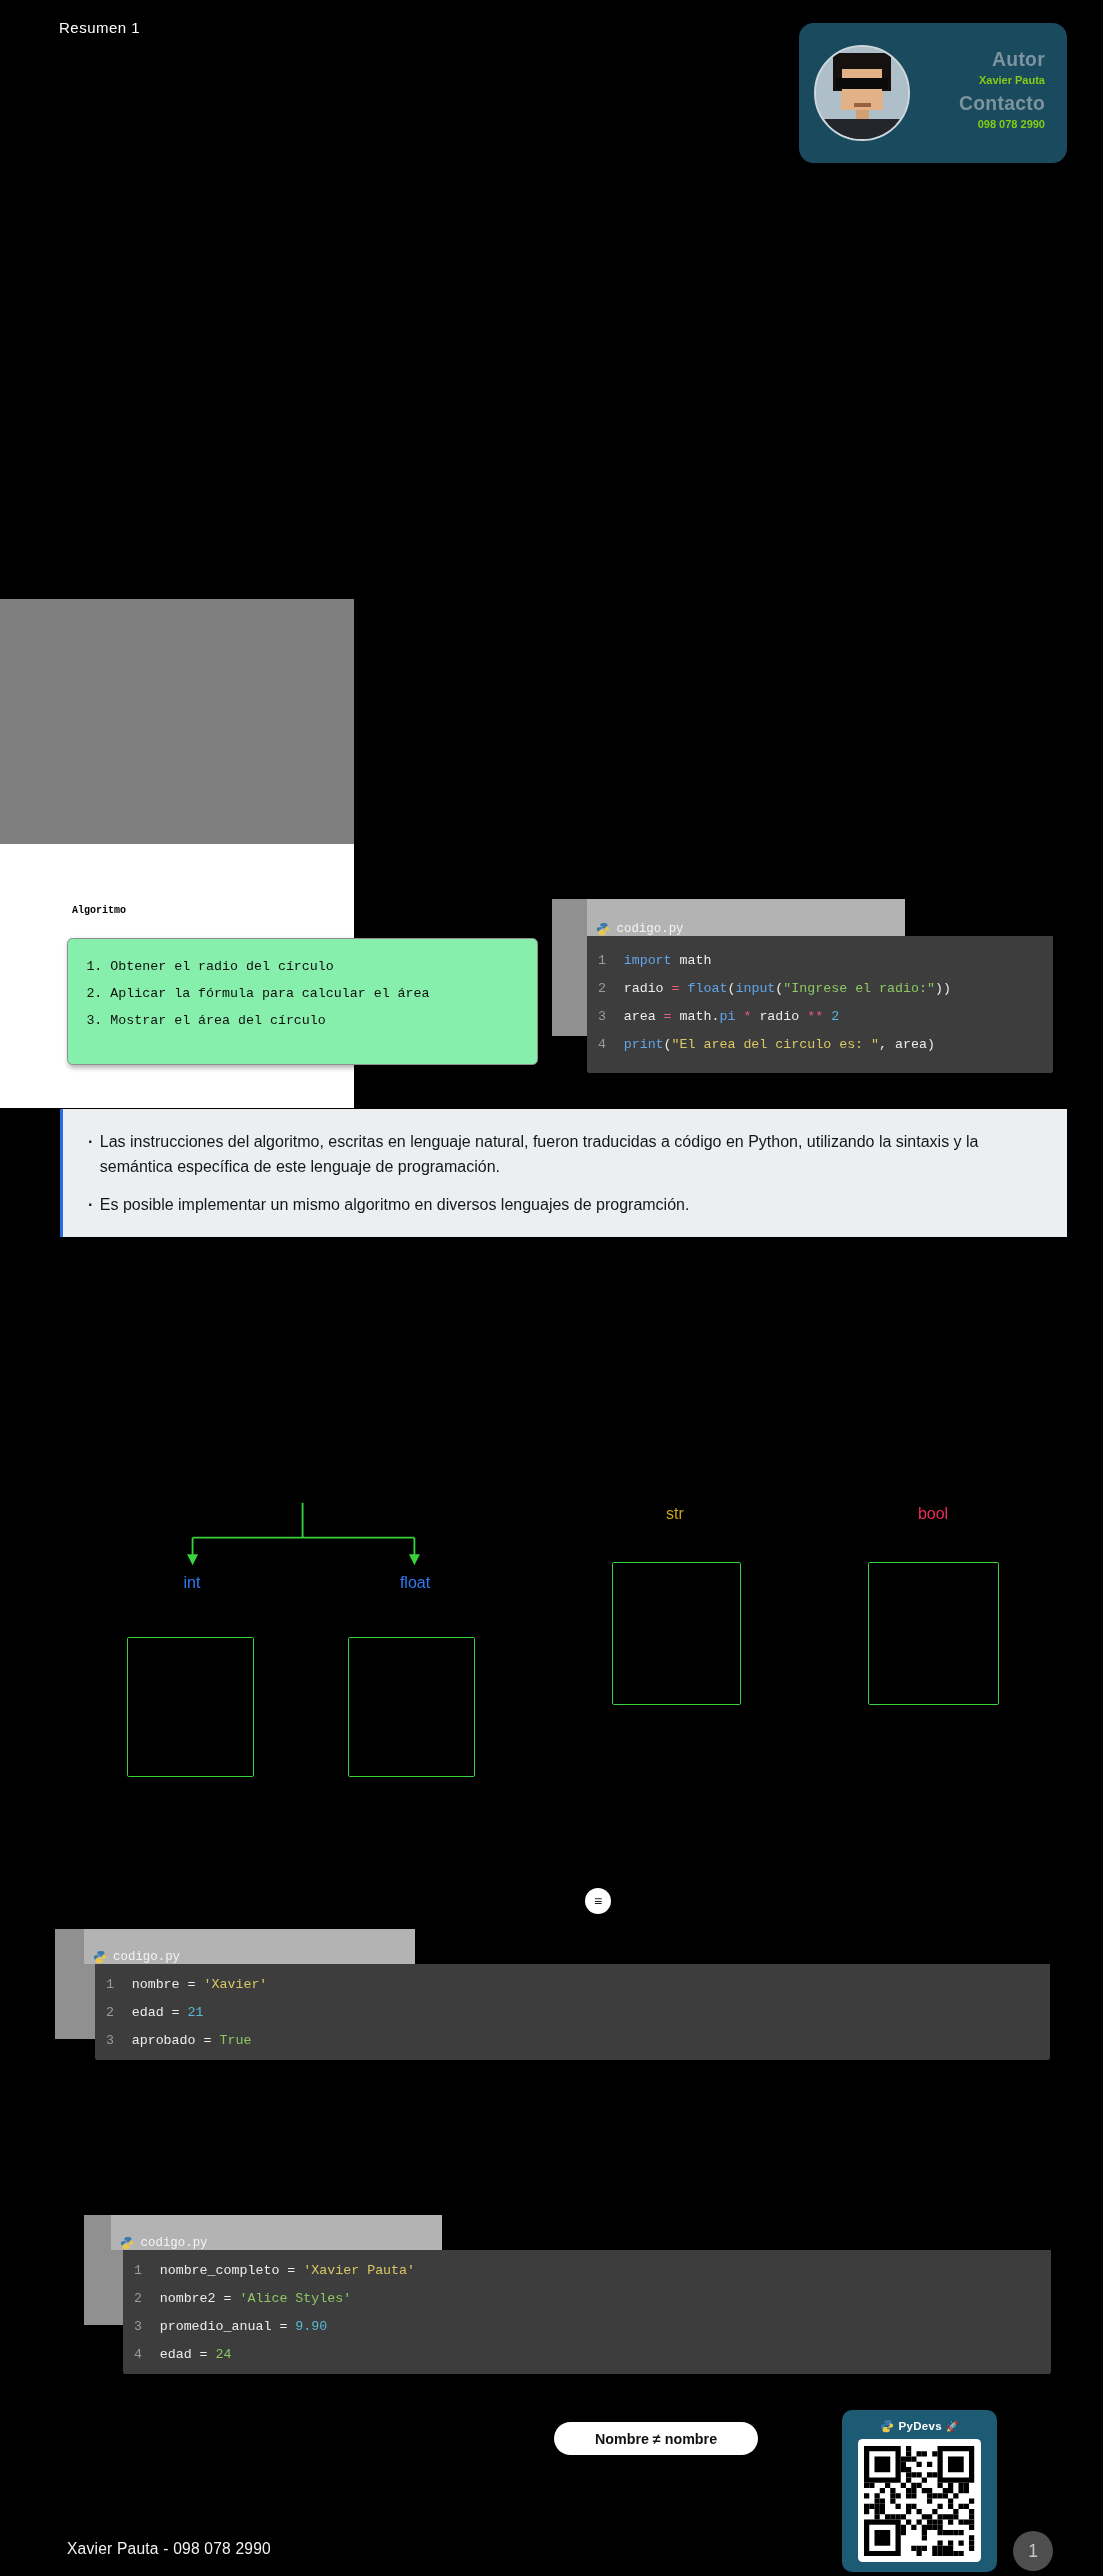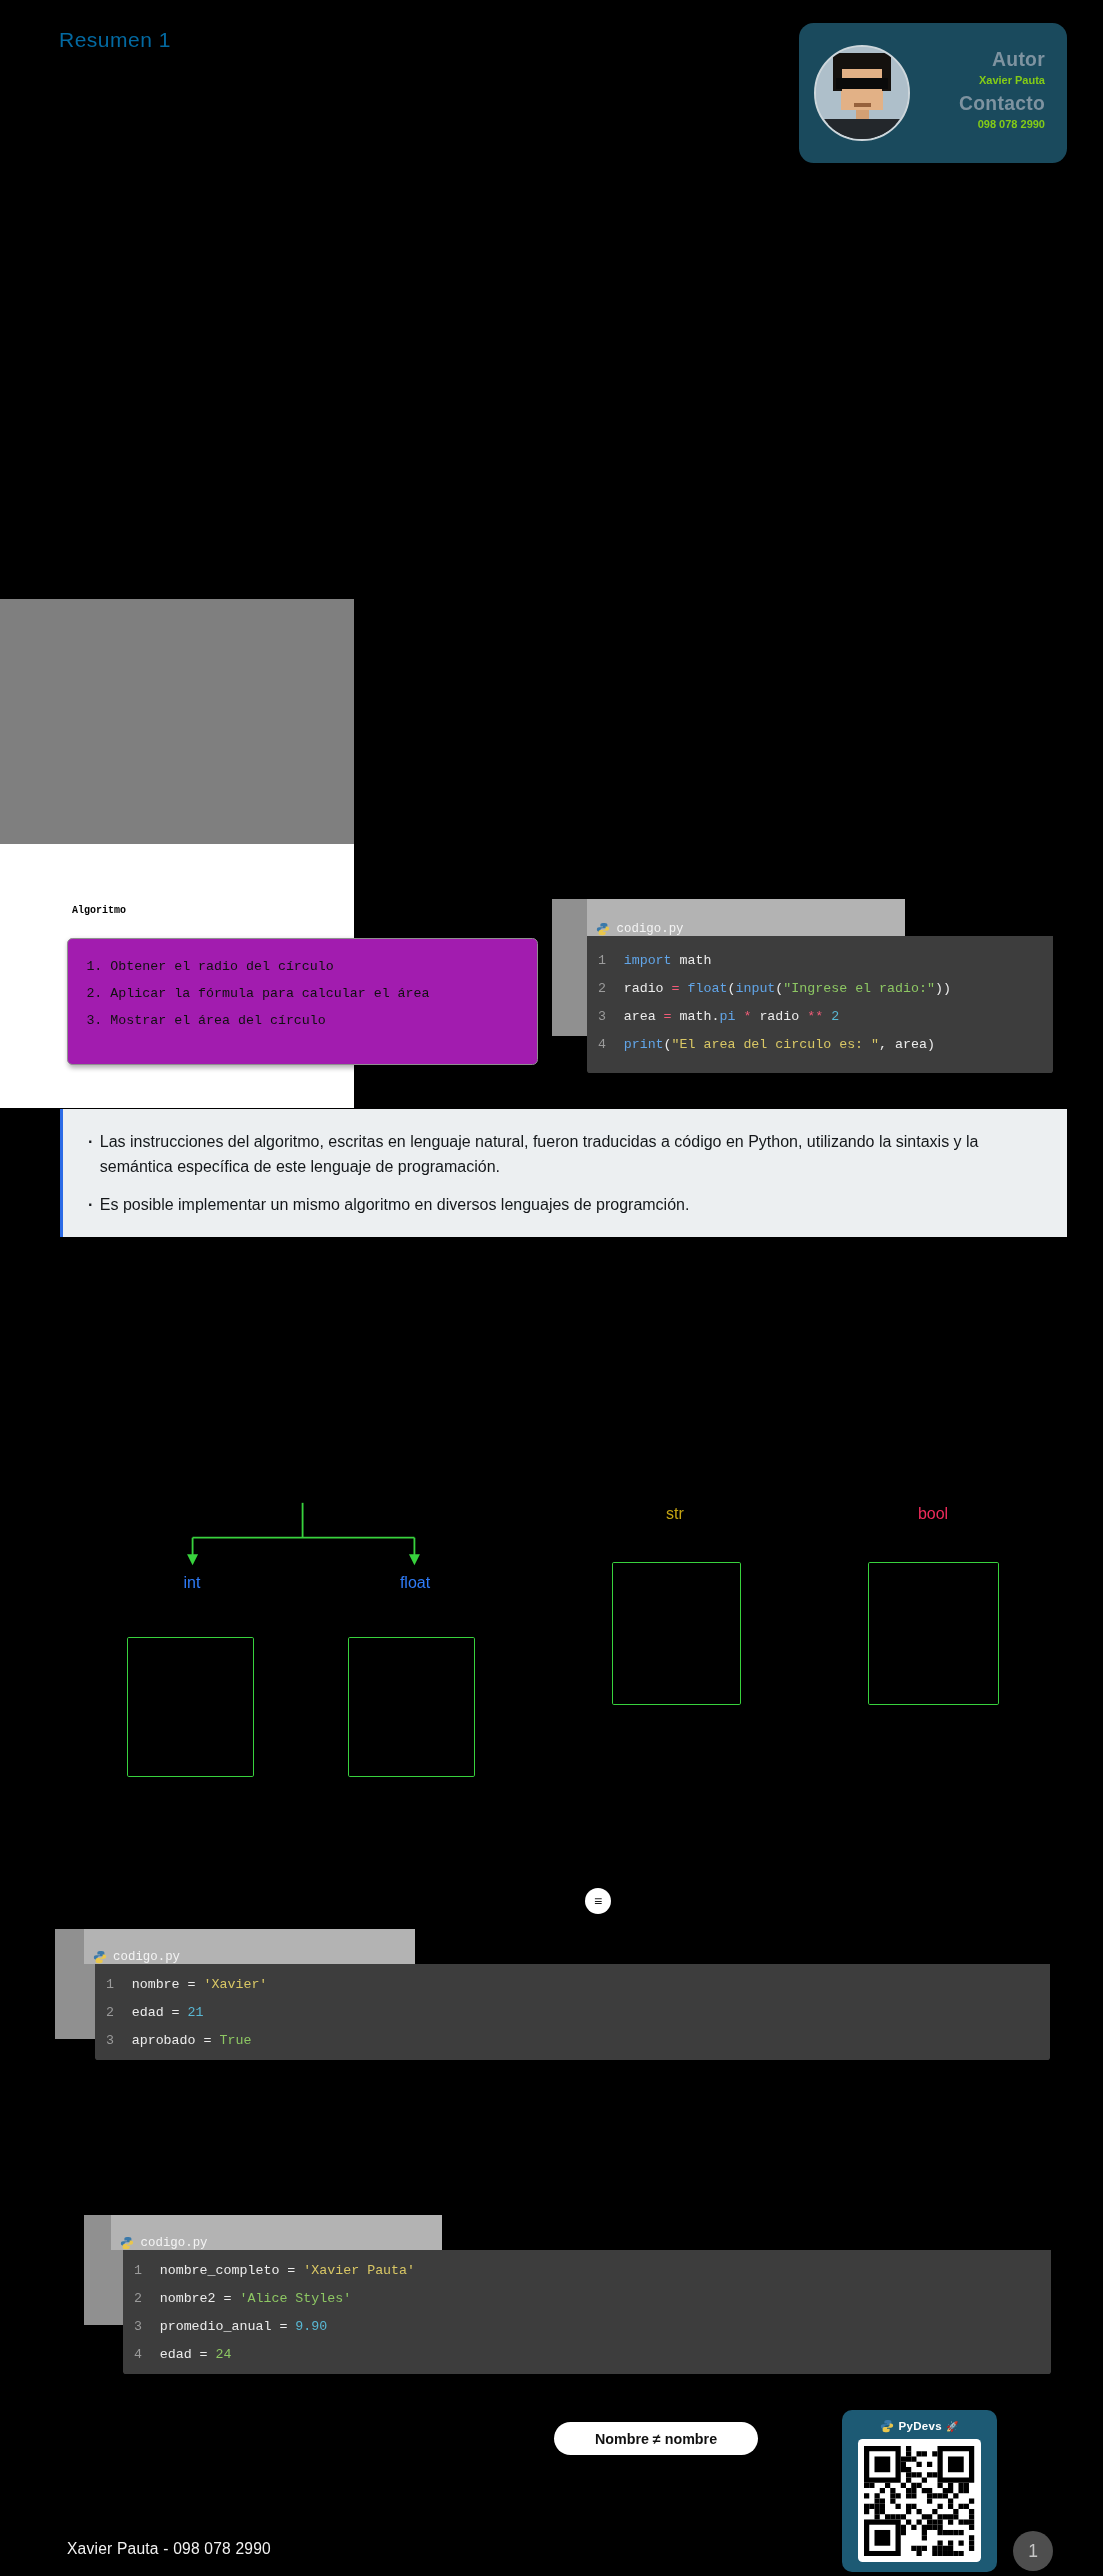--- a/index.html
+++ b/index.html
@@ -2,36 +2,36 @@
 <html style="font-size:14.7px"><head>
 <meta charset="utf-8">
 <style>
   *{margin:0;padding:0;box-sizing:border-box}
   html,body{background:#000}
   body{font-family:"Liberation Sans",sans-serif;color:#fff}
   .canvas{position:relative;width:1104px;height:2576px;background:#000;overflow:hidden}
   .abs{position:absolute}
 
   
-  .page-title{left:59px;top:28px;font-size:21px;letter-spacing:0.5px;color:#0369a1}
+  .page-title{left:59px;top:19px;font-size:15px;letter-spacing:0.5px;color:#ffffff}
 
   
   .author-card{left:799px;top:23px;width:268px;height:140px;background:#1a4a5d;border-radius:14.7px;
     display:flex;align-items:center;padding:0 22px 0 14.7px}
   .avatar{width:96px;height:96px;border-radius:50%;overflow:hidden;border:2.8px solid #cdd6db;background:#aebfca;flex:0 0 auto}
   .avatar svg{display:block;width:100%;height:100%}
   .author-info{flex:1;text-align:right;line-height:1.15}
   .card-label{font-size:19.3px;font-weight:700;color:#7e93a0;letter-spacing:0.3px}
   .card-value{font-size:11px;font-weight:700;color:#84cc16;margin:2.8px 0 6.4px}
 
   
   .placeholder-image{left:0;top:599px;width:354px;height:246px;background:#7f7f7f}
   .document-panel{left:0;top:844px;width:354px;height:264px;background:#fff}
   .algorithm-label{left:72px;top:905px;font-family:"Liberation Mono",monospace;font-weight:700;font-size:10px;color:#000}
-  .algorithm-box{left:67px;top:938px;width:471px;height:127px;background:#a21caf;border:0.9px solid #8f8f8f;border-radius:5.5px;
+  .algorithm-box{left:67px;top:938px;width:471px;height:127px;background:#86efac;border:0.9px solid #8f8f8f;border-radius:5.5px;
     padding:14px 18.4px;box-shadow:1.8px 2.8px 5.5px rgba(0,0,0,.3)}
   .algo-step{font-family:"Liberation Mono",monospace;font-size:13.3px;line-height:27px;color:#101010;white-space:nowrap}
 
   
   .code-window{position:absolute}
   .cw-backing{position:absolute;background:#909090}
   .cw-header{position:absolute;background:#b3b3b3;display:flex;align-items:flex-end;padding-left:9.2px}
   .cw-filename{font-family:"Liberation Mono",monospace;font-size:12.4px;color:#f4f4f4;margin-left:6.4px}
   .py-icon{display:inline-flex;width:14px;height:14px}
   .py-icon svg{width:100%;height:100%}

